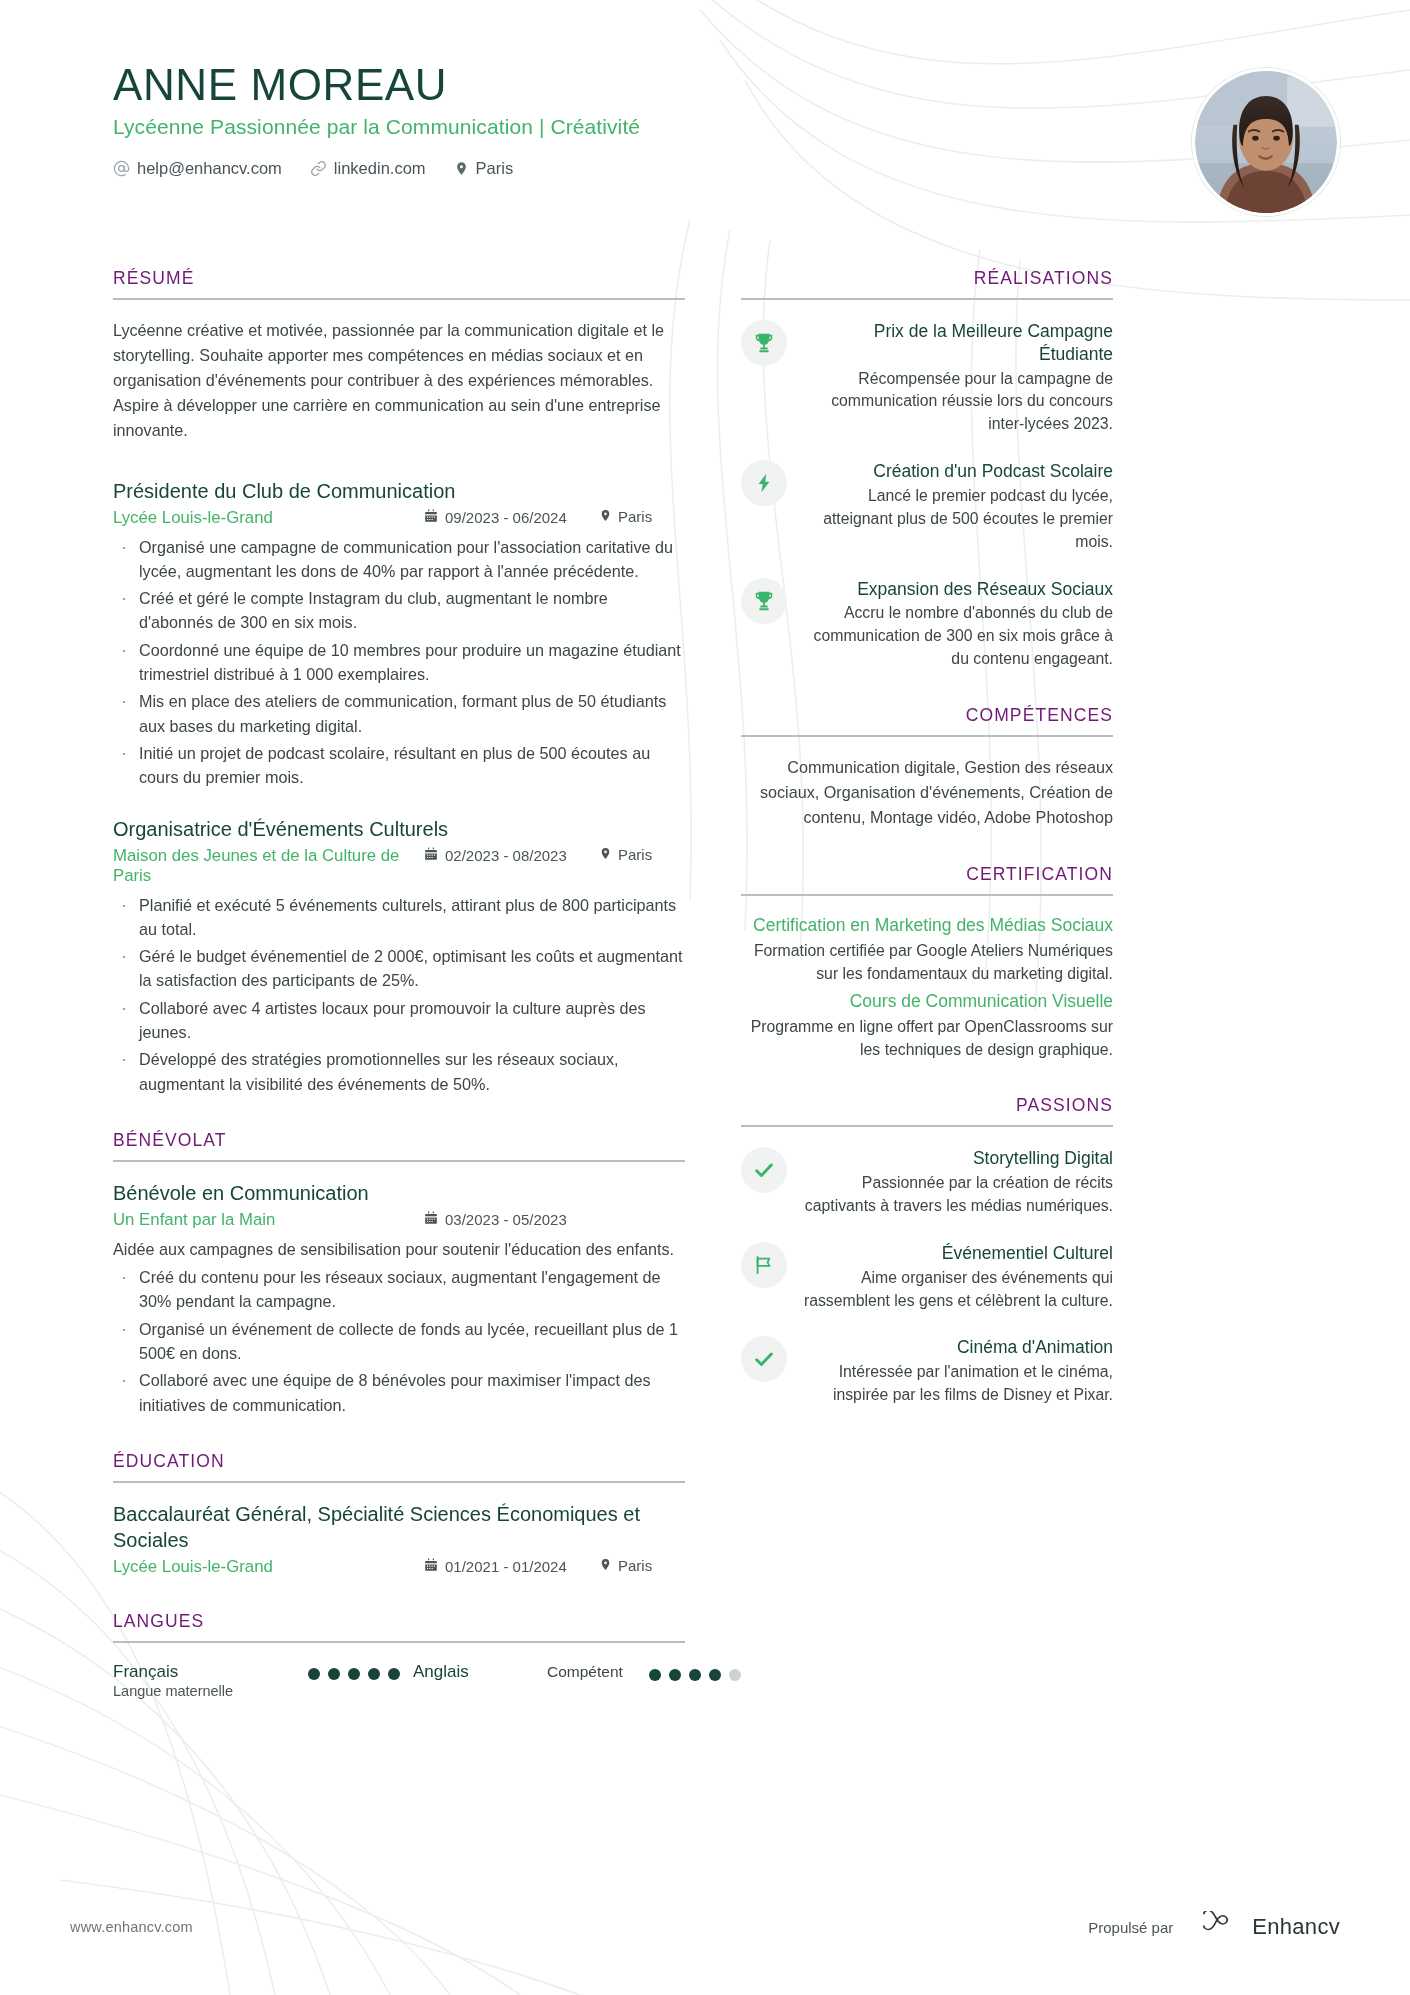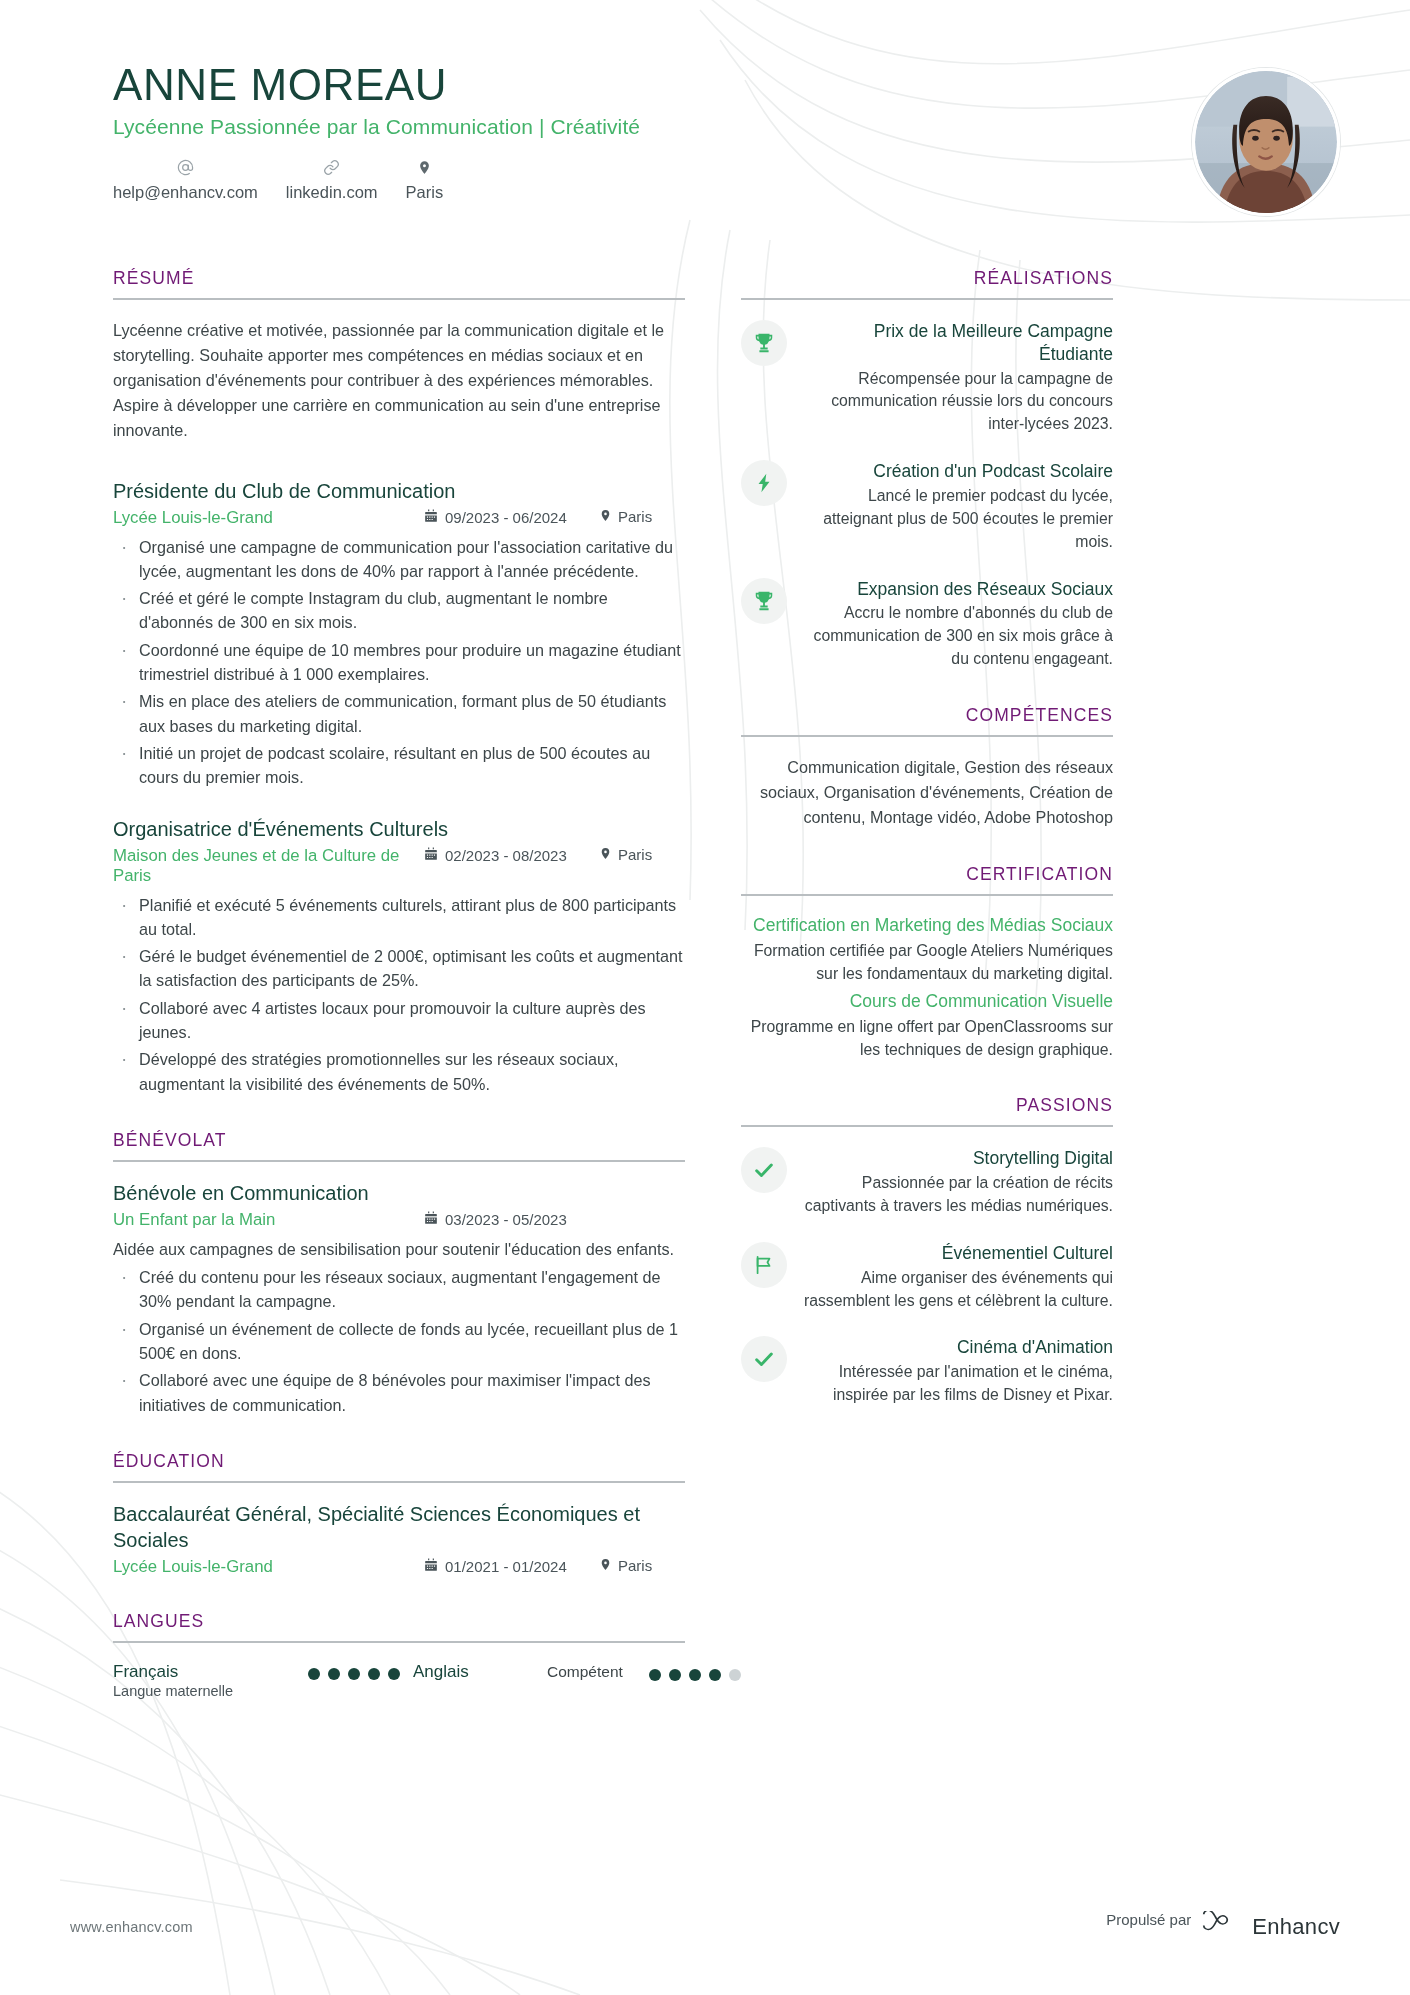--- a/index.html
+++ b/index.html
@@ -48,21 +48,21 @@
     letter-spacing: 0.1px;
   }
   .contact-row {
     margin-top: 20px;
     display: flex;
     align-items: center;
     gap: 28px;
     font-size: 16.5px;
     color: #4a5459;
   }
-  .contact-item { display: flex; align-items: center; gap: 7px; flex-direction: column; }
+  .contact-item { display: flex; align-items: center; gap: 7px; }
   .contact-item .ico { display: inline-flex; align-items: center; color: #9aa3a8; }
   .photo {
     position: absolute;
     right: 0;
     top: 8px;
     width: 148px;
     height: 148px;
     border-radius: 50%;
     overflow: hidden;
     border: 3px solid #ffffff;
@@ -242,21 +242,22 @@
     justify-content: space-between;
     z-index: 3;
   }
   .footer-url {
     font-size: 14.5px;
     color: #6d7679;
     letter-spacing: 0.2px;
   }
   .footer-right {
     display: flex;
-    gap: 10px;
+    align-items: center;
+    gap: 28px;
   }
   .footer-powered { font-size: 15px; color: #4a5459; }
   .footer-brand {
     display: flex;
     align-items: center;
     gap: 9px;
     font-size: 22px;
     color: #2b3538;
     letter-spacing: 0.3px;
   }

